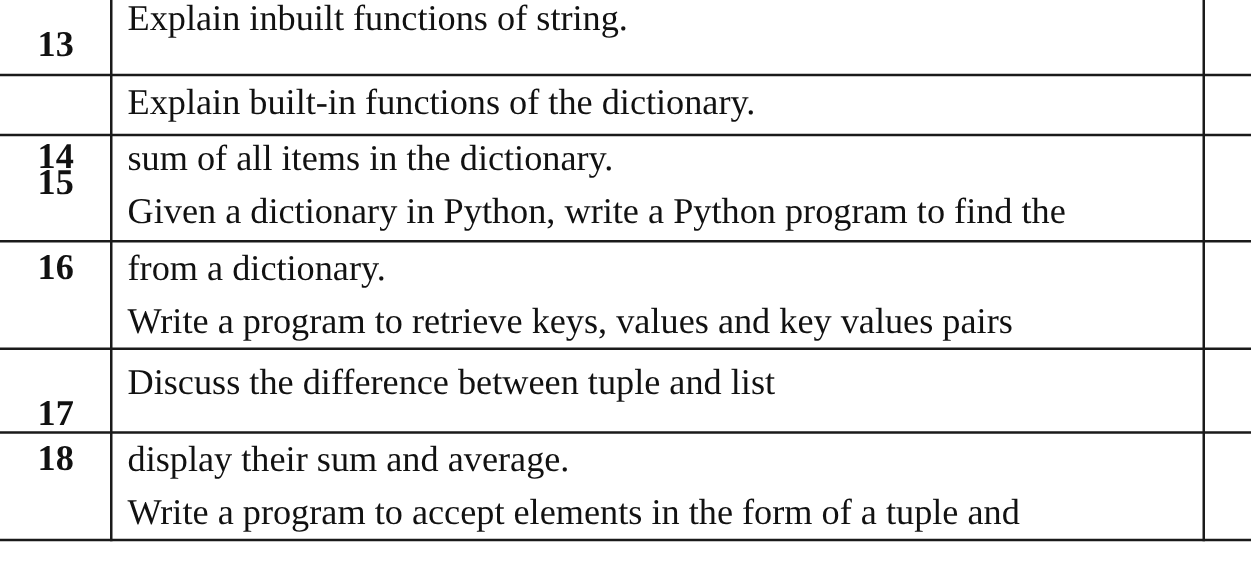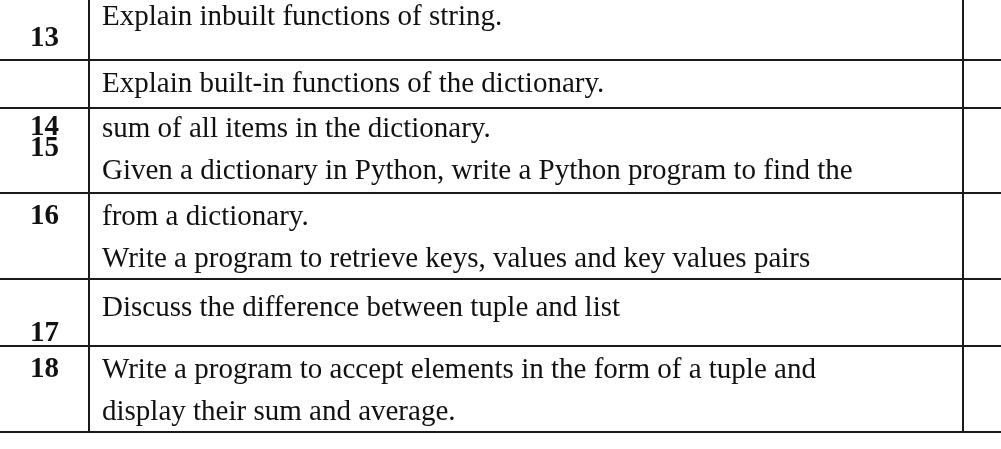--- a/index.html
+++ b/index.html
@@ -106,18 +106,18 @@
   <div class="row" style="top:285px; height:65px;">
     <div class="num" style="top:30px;">17</div>
     <div class="text" style="top:0px;">
       <div>Discuss the difference between tuple and list</div>
     </div>
   </div>
 
   <div class="row" style="top:347px; height:84px;">
     <div class="num" style="top:4px;">18</div>
     <div class="text" style="top:0px;">
+      <div>display their sum and average.</div>
       <div>Write a program to accept elements in the form of a tuple and</div>
-      <div>display their sum and average.</div>
     </div>
   </div>
 
 </div>
 
 </body></html>

